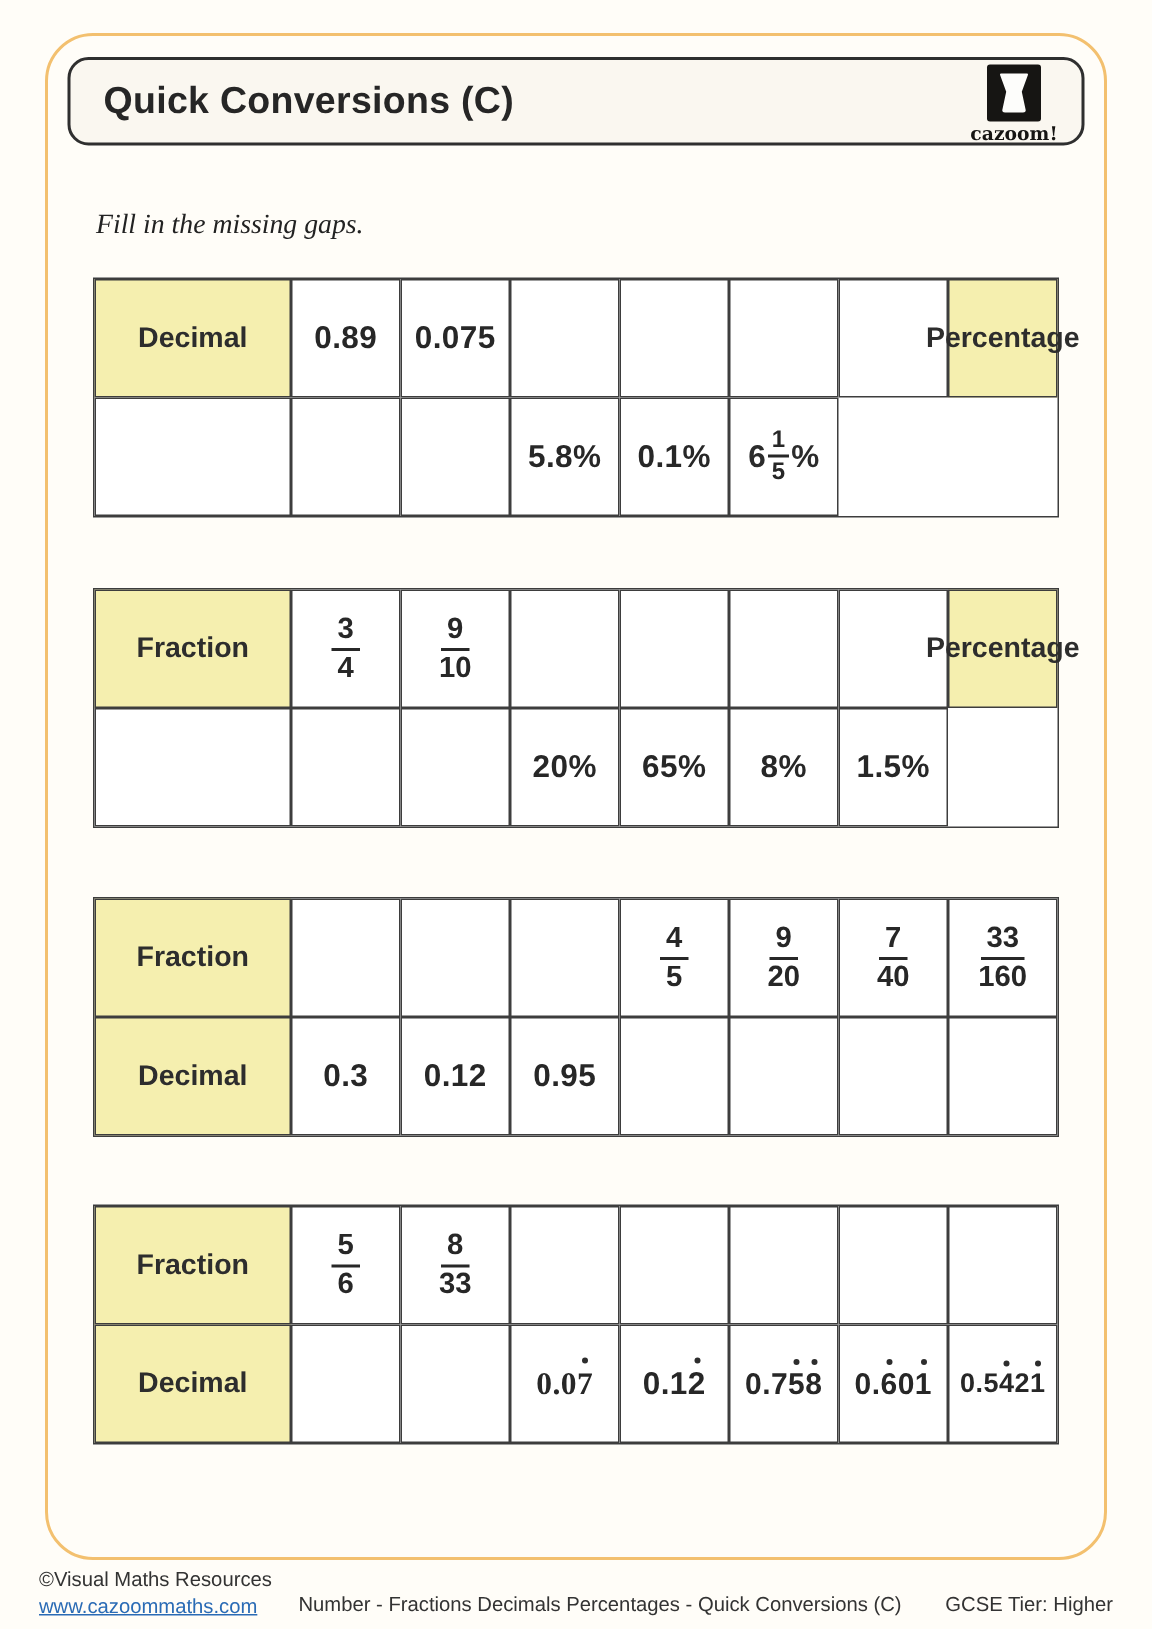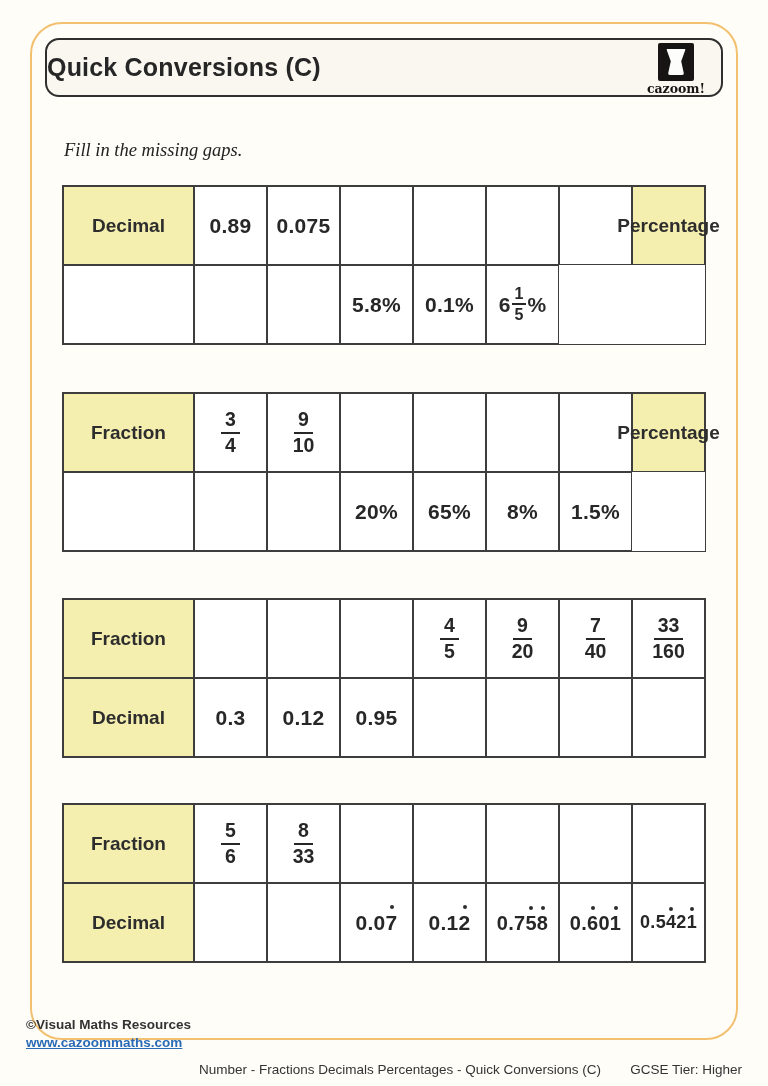--- a/index.html
+++ b/index.html
@@ -29,21 +29,21 @@
   }
   
   .title-box{
     position:absolute;left:45px;top:38px;width:678px;height:59px;
     border:2px solid #2f2f2f;border-radius:14px;
     background:var(--titlebg);
     display:flex;align-items:center;
   }
   .page-title{
     font-size:25px;font-weight:700;letter-spacing:0.2px;
-    color:#262626;
+    padding-left:22px;color:#262626;
   }
   .logo{
     position:absolute;right:8px;top:3px;width:74px;height:56px;
     display:flex;flex-direction:column;align-items:center;justify-content:flex-start;
   }
   .logo-mark{
     width:36px;height:38px;background:#161513;border-radius:2px;
     display:flex;align-items:center;justify-content:center;
   }
   .logo-text{
@@ -88,21 +88,21 @@
   .mixed .frac .num{border-bottom-width:2px;padding:0 3px 0;}
   .rec{line-height:1.1;display:inline-flex;}
   .rd{position:relative;display:inline-block;}
   .rd.dot::before{
     content:"";position:absolute;top:-6px;left:50%;
     width:4px;height:4px;margin-left:-2px;border-radius:50%;
     background:#2d2d2d;
   }
   
   .footer-left{
-    position:absolute;left:26px;top:1016px;font-size:13.5px;color:#333;line-height:1.3;font-weight:bold;
+    position:absolute;left:26px;top:1044px;font-size:13.5px;color:#333;line-height:1.3;
   }
   .footer-link{
     color:var(--link);text-decoration:underline;cursor:pointer;font-size:13.5px;
   }
   .footer-center{
     position:absolute;left:170px;top:1062px;width:460px;
     text-align:center;font-size:13.5px;color:#333;
   }
   .footer-right{
     position:absolute;right:26px;top:1062px;font-size:13.5px;color:#333;
@@ -255,21 +255,21 @@
     </div>
     <div class="cell"></div>
     <div class="cell"></div>
     <div class="cell"></div>
     <div class="cell"></div>
     <div class="cell"></div>
     <div class="cell label-cell">Decimal</div>
     <div class="cell"></div>
     <div class="cell"></div>
     <div class="cell">
-      <span class="val rec" style="font-size: 21px;">
+      <span class="val rec" style="font-size: 21px; font-family: Liberation Serif, serif;">
         <span class="rd">0.0</span>
         <span class="rd dot">7</span>
       </span>
     </div>
     <div class="cell">
       <span class="val rec" style="font-size: 21px;">
         <span class="rd">0.1</span>
         <span class="rd dot">2</span>
       </span>
     </div>

